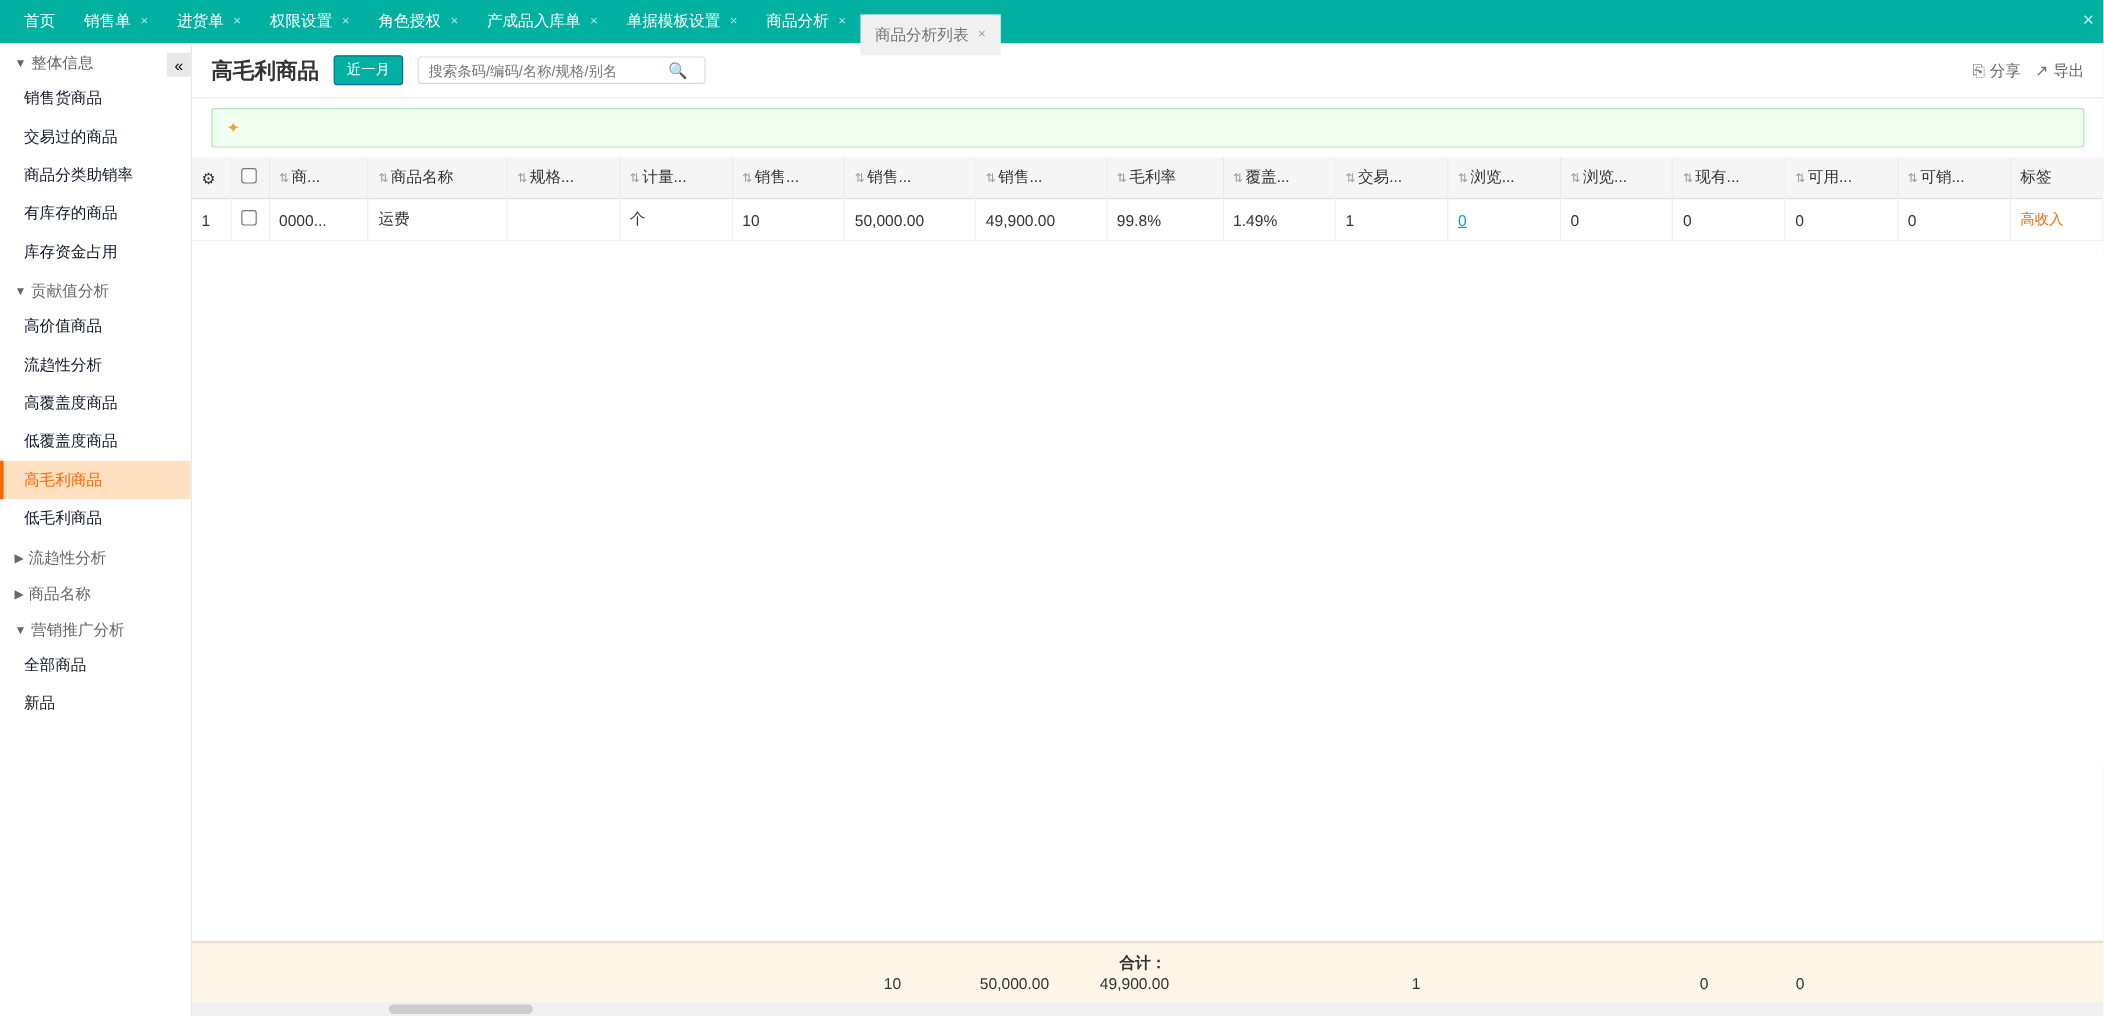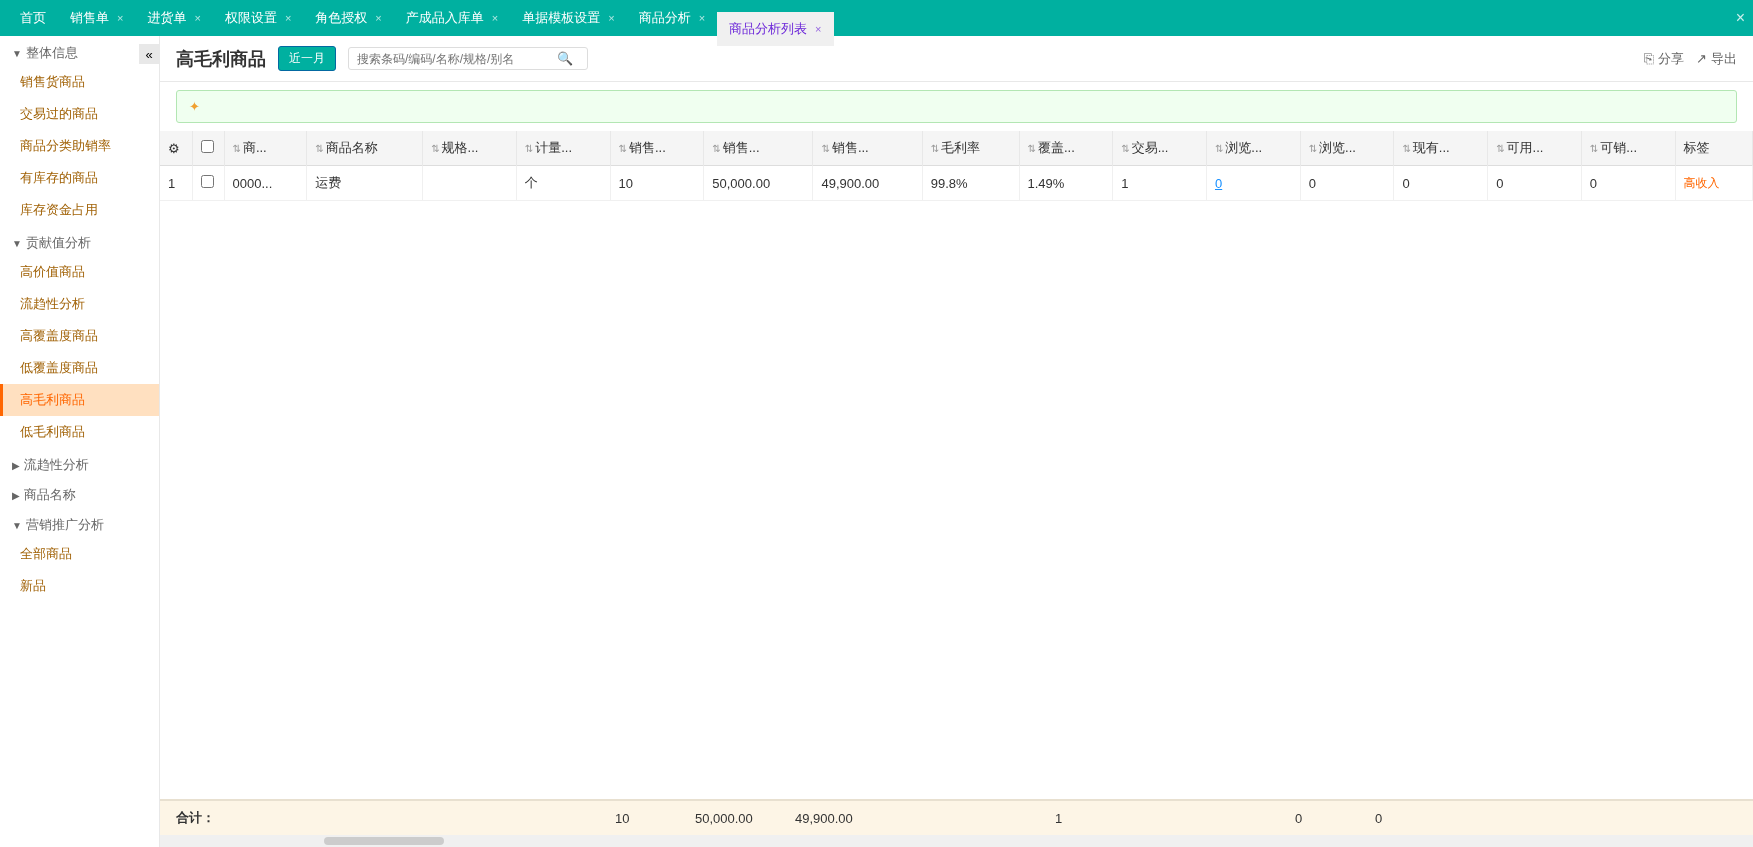--- a/index.html
+++ b/index.html
@@ -22,21 +22,21 @@
       display: flex;
       align-items: center;
       cursor: pointer;
       white-space: nowrap;
       color: white;
       font-size: 13px;
       gap: 4px;
     }
     .nav-item.active {
       background: #f0f0f0;
-      color: #6d28d9;
+      color: #737373;
       margin-top: 21px;
     }
     .nav-item .close-x {
       font-size: 11px;
       margin-left: 4px;
       opacity: 0.7;
     }
     .nav-close-btn {
       position: absolute;
       right: 8px;
@@ -82,21 +82,21 @@
       color: #666;
       font-size: 12px;
       display: flex;
       align-items: center;
       gap: 4px;
       cursor: pointer;
     }
     .sidebar-group-title .arrow { font-size: 10px; }
     .sidebar-item {
       padding: 7px 12px 7px 20px;
-      color: #a16207;
+      color: #0f172a;
       cursor: pointer;
       font-size: 12px;
     }
     .sidebar-item.active {
       background: #ffe0c0;
       color: #ff6600;
       border-left: 3px solid #ff6600;
       padding-left: 17px;
     }
 
@@ -228,20 +228,21 @@
     
     .footer-totals {
       background: #fdf5e6;
       border-top: 2px solid #e8e0d0;
       padding: 8px 16px;
       display: flex;
       align-items: center;
       gap: 0;
       font-size: 13px;
       color: #333;
+      flex-direction: column;
     }
     .footer-label { font-weight: bold; margin-right: 8px; }
     .footer-totals-cells {
       display: flex;
       flex: 1;
     }
     .footer-cell {
       padding: 0 8px;
       min-width: 60px;
     }

